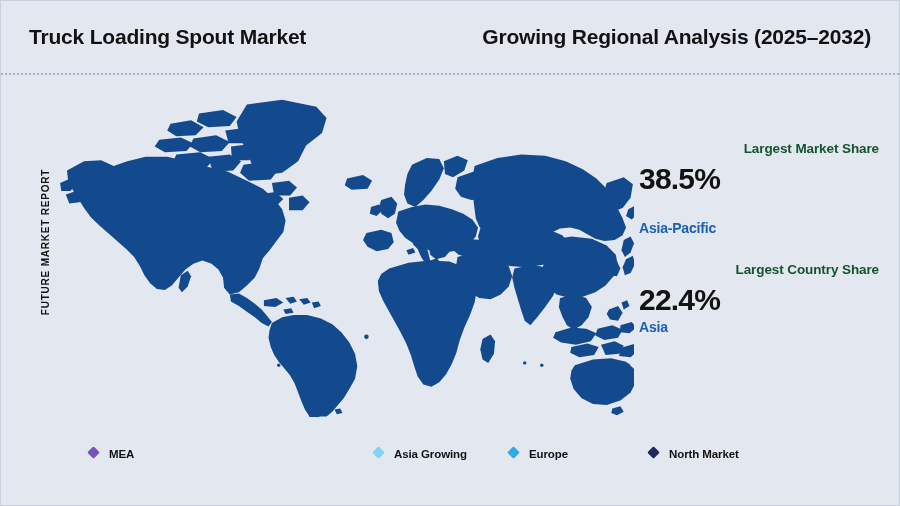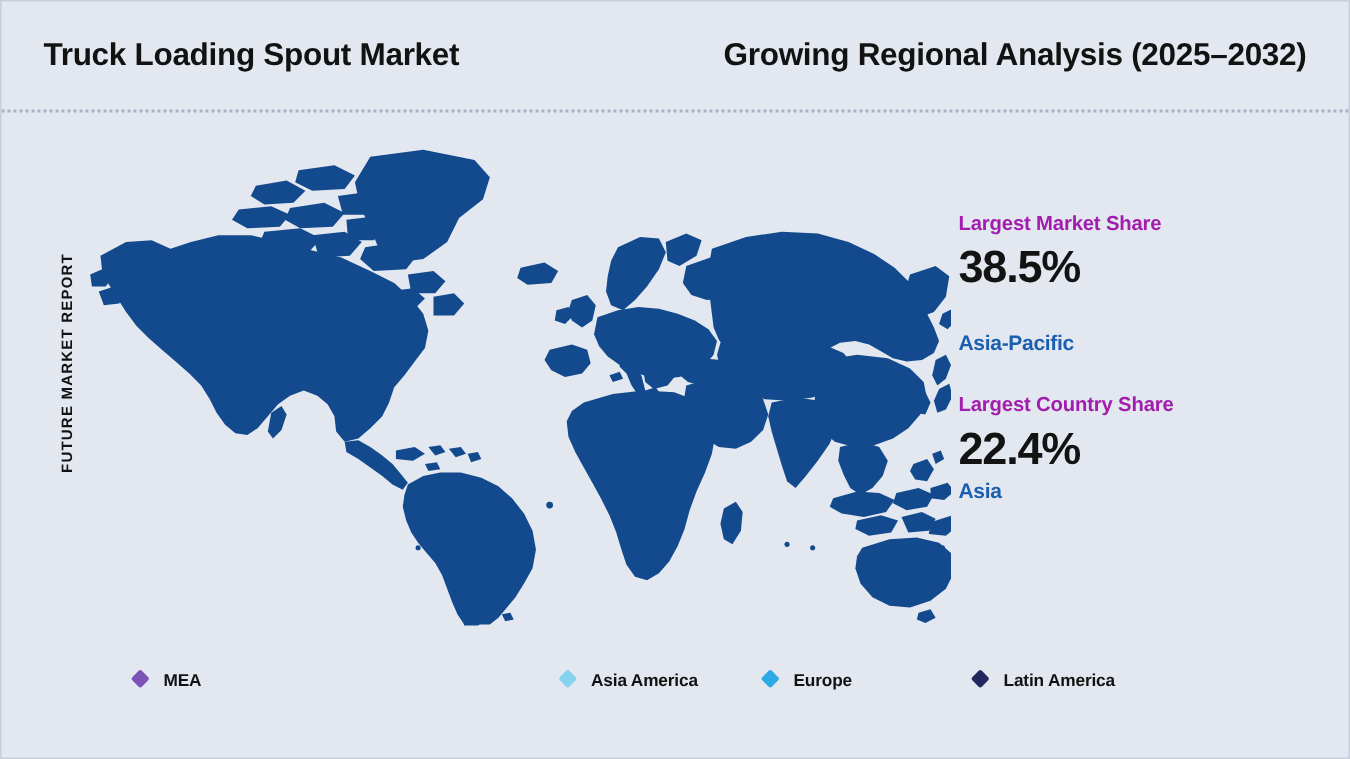--- a/index.html
+++ b/index.html
@@ -90,23 +90,24 @@
     position: absolute;
     left: 638px;
     top: 140px;
     width: 240px;
   }
   .stat-block { margin-bottom: 26px; }
   .stat-block:last-child { margin-bottom: 16px; }
   .stat-label {
     font-size: 13.5px;
     font-weight: bold;
-    color: #a21caf;
+    color: #14532d;
     letter-spacing: -0.1px;
     white-space: nowrap;
+    text-align: right;
   }
   .stat-value {
     font-size: 30px;
     font-weight: bold;
     color: #131313;
     letter-spacing: -0.8px;
     line-height: 1.25;
     margin-top: 4px;
   }
   .stat-region {
@@ -319,28 +320,28 @@
   <div id="legend">
 
     <div class="legend-item" style="left:0px">
       <span class="legend-marker" style="background: rgb(123, 82, 184);"></span>
       <span class="legend-label">MEA</span>
     </div>
 
 
     <div class="legend-item" style="left:285px">
       <span class="legend-marker" style="background: rgb(134, 211, 239);"></span>
-      <span class="legend-label">Asia America</span>
+      <span class="legend-label">Asia Growing</span>
     </div>
 
     <div class="legend-item" style="left:420px">
       <span class="legend-marker" style="background: rgb(46, 170, 228);"></span>
       <span class="legend-label">Europe</span>
     </div>
 
     <div class="legend-item" style="left:560px">
       <span class="legend-marker" style="background: rgb(34, 40, 94);"></span>
-      <span class="legend-label">Latin America</span>
+      <span class="legend-label">North Market</span>
     </div>
 
   </div>
 
 </div>
 
 </body></html>

